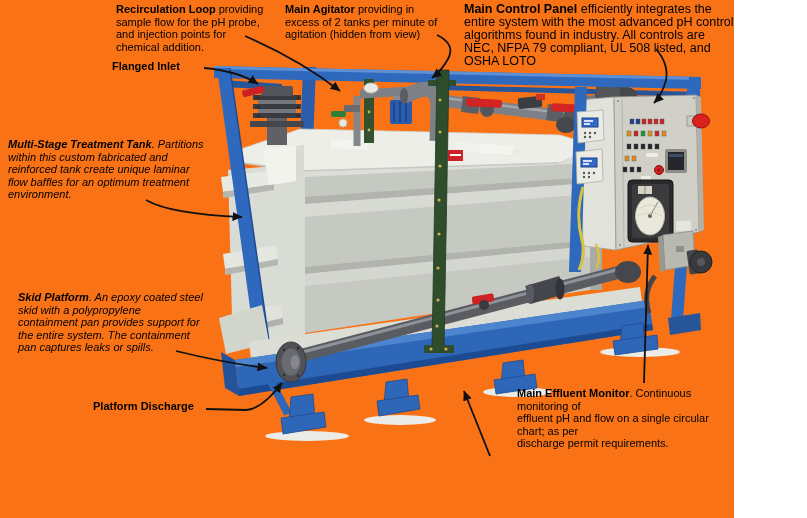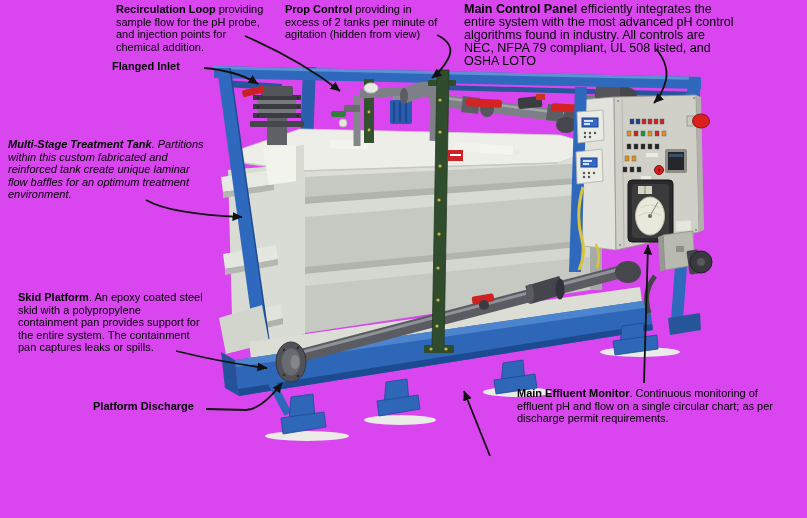--- a/index.html
+++ b/index.html
@@ -1,27 +1,27 @@
 <!DOCTYPE html>
 <html><head>
 <meta charset="utf-8">
 <style>
   html,body{margin:0;padding:0;background:#fff;}
-  .stage{position:relative;width:807px;height:518px;background:#d946ef;overflow:hidden;
+  .stage{position:relative;width:734px;height:518px;background:#f97316;overflow:hidden;
          font-family:"Liberation Sans",sans-serif;}
   .photo-svg{position:absolute;left:0;top:0;}
   .callout{position:absolute;font-size:11px;line-height:12.5px;color:#000;
            white-space:pre-line;letter-spacing:0;}
   .callout .b{font-weight:bold;}
   .co0{left:116px;top:3px;}
   .co1{left:285px;top:3px;}
   .co2{left:464px;top:3px;font-size:12.5px;line-height:13px;}
   .co3{left:112px;top:60px;}
   .co4{left:8px;top:138px;font-style:italic;}
-  .co5{left:18px;top:291px;}
+  .co5{left:18px;top:291px;font-style:italic;}
   .co6{left:93px;top:400px;}
   .co7{left:517px;top:387px;}
   .co8{left:245px;top:460px;}
 </style>
 </head>
 <body>
 
 <div class="stage">
 
 <svg class="photo-svg" width="807" height="518" viewBox="0 0 807 518">
@@ -328,21 +328,21 @@
     <path d="M644,383 L648,245" marker-end="url(#ah)"></path>
     <path d="M490,456 L464,391" marker-end="url(#ah)"></path>
   </g>
 </svg>
 
   <div class="callout co0"><span class="b">Recirculation Loop</span><span> providing
 sample flow for the pH probe,
 and injection points for
 chemical addition.</span></div>
 
-  <div class="callout co1"><span class="b">Prop Control</span><span> providing in
+  <div class="callout co1"><span class="b">Main Agitator</span><span> providing in
 excess of 2 tanks per minute of
 agitation (hidden from view)</span></div>
 
   <div class="callout co2"><span class="b">Main Control Panel</span><span> efficiently integrates the
 entire system with the most advanced pH control
 algorithms found in industry. All controls are
 NEC, NFPA 79 compliant, UL 508 listed, and
 OSHA LOTO</span></div>
 
   <div class="callout co3"><span class="b">Flanged Inlet</span><span></span></div>

